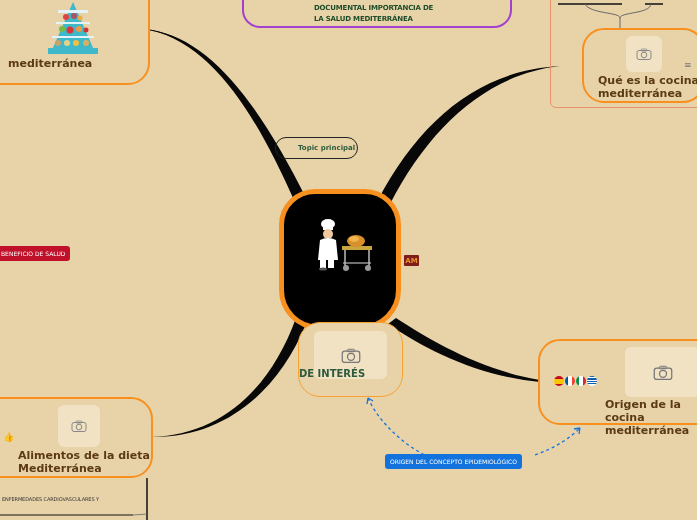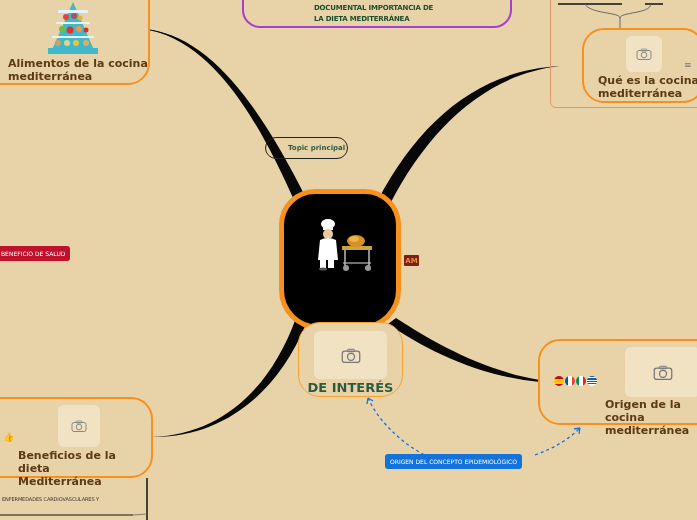--- a/index.html
+++ b/index.html
@@ -40,21 +40,21 @@
     .purple-box {
       position: absolute; left: 242px; top: -20px; width: 270px; height: 48px;
       border: 2px solid #a43fd0; border-radius: 18px; box-sizing: border-box;
     }
     .purple-text {
       position: absolute; left: 70px; top: 21px; font-size: 7px; line-height: 11px;
       font-weight: bold; color: #1d4d2a; letter-spacing: -0.2px;
     }
 
     .topic-pill {
-      position: absolute; left: 265px; top: 137px; width: 83px; height: 22px;
+      position: absolute; left: 275px; top: 137px; width: 83px; height: 22px;
       border: 1.5px solid #222; border-radius: 11px; box-sizing: border-box;
       font-size: 7px; font-weight: bold; color: #2d5a3c;
       display: flex; align-items: center; padding-left: 22px;
     }
 
     .tag {
       position: absolute; font-size: 6px; color: #fff; border-radius: 3px;
       display: flex; align-items: center; justify-content: center;
       padding: 0 5px; box-sizing: border-box;
     }
@@ -112,21 +112,21 @@
     <path d="M535 455 C 555 448, 570 438, 580 428" stroke="#1273de" stroke-width="1.3" fill="none" stroke-dasharray="3 3"></path>
     <path d="M580 428 l -6 1 M580 428 l -1 6" stroke="#1273de" stroke-width="1.3"></path>
 
     <path d="M697 86 C 692 86, 688 84, 684 80" stroke="#8a1a1a" stroke-width="1.2" fill="none" stroke-dasharray="2 2"></path>
     <path d="M684 80 l 5 0 M684 80 l 2 4" stroke="#8a1a1a" stroke-width="1.2"></path>
   </svg>
 
   <div class="purple-box">
     <div class="purple-text">
       <div>DOCUMENTAL IMPORTANCIA DE</div>
-      <div>LA DIETA MEDITERRÁNEA</div>
+      <div>LA SALUD MEDITERRÁNEA</div>
     </div>
   </div>
 
   <div class="boundary"></div>
 
   <div class="node" style="left:-20px; top:-30px; width:170px; height:115px;">
     <svg class="pyramid" style="left:62px; top:30px;" viewBox="0 0 58 53">
       <polygon points="29,0 8,48 50,48" fill="#3fb8c9"></polygon>
       <rect x="4" y="46" width="50" height="6" fill="#3fb8c9"></rect>
       <rect x="14" y="8" width="30" height="3" fill="#e4f3f7"></rect>
@@ -138,21 +138,20 @@
       <circle cx="18" cy="27" r="3" fill="#7b4"></circle>
         <circle cx="26" cy="28" r="3.5" fill="#d33"></circle>
         <circle cx="35" cy="27" r="3" fill="#e94"></circle>
         <circle cx="42" cy="28" r="2.5" fill="#c33"></circle>
       <circle cx="14" cy="41" r="3" fill="#c9a36a"></circle>
         <circle cx="23" cy="41" r="3" fill="#e5d28a"></circle>
         <circle cx="32" cy="41" r="3" fill="#f0c040"></circle>
         <circle cx="42" cy="41" r="3" fill="#d9b060"></circle>
     </svg>
     <div class="node-title" style="left:26px; top:85px;">
-      <div>Alimentos de la cocina</div>
       <div>mediterránea</div>
     </div>
   </div>
 
   <div class="topic-pill">
     <span>Topic principal</span>
   </div>
 
   <div class="node" style="left:558px; top:28px; width:123px; height:75px;margin-left:24px;">
     <div class="img-ph" style="left:42px; top:6px; width:36px; height:36px;">
@@ -197,21 +196,21 @@
   </div>
 
   <div class="node" style="left:298px; top:322px; width:105px; height:75px; border-width:1.5px; border-color:#f8a030;">
     <div class="img-ph" style="left:15px; top:8px; width:73px; height:48px;">
       <svg class="cam" style="width:20px; height:15px;" viewBox="0 0 16 12">
           <rect x="1" y="2.5" width="14" height="9" rx="2" fill="none" stroke="#777" stroke-width="1"></rect>
           <circle cx="8" cy="7" r="2.8" fill="none" stroke="#777" stroke-width="1"></circle>
           <rect x="5" y="1" width="6" height="2" rx="1" fill="none" stroke="#777" stroke-width="0.8"></rect>
         </svg>
     </div>
-    <div class="node-title" style="left:0; right:0; top:58px; text-align:center; font-size:13px; color:#2d5a3c;">
+    <div class="node-title" style="left:0; right:0; top:44px; font-size:10px; color:#2d5a3c;">
       <span>DE INTERÉS</span>
     </div>
   </div>
 
   <div class="node" style="left:538px; top:339px; width:180px; height:86px;">
     <div class="img-ph" style="left:85px; top:6px; width:75px; height:50px;">
       <svg class="cam" style="width:20px; height:15px;" viewBox="0 0 16 12">
           <rect x="1" y="2.5" width="14" height="9" rx="2" fill="none" stroke="#777" stroke-width="1"></rect>
           <circle cx="8" cy="7" r="2.8" fill="none" stroke="#777" stroke-width="1"></circle>
           <rect x="5" y="1" width="6" height="2" rx="1" fill="none" stroke="#777" stroke-width="0.8"></rect>
@@ -247,21 +246,21 @@
 
   <div class="node" style="left:-20px; top:397px; width:173px; height:81px;">
     <div class="img-ph" style="left:76px; top:6px; width:42px; height:42px;">
       <svg class="cam" viewBox="0 0 16 12">
           <rect x="1" y="2.5" width="14" height="9" rx="2" fill="none" stroke="#888" stroke-width="1"></rect>
           <circle cx="8" cy="7" r="2.8" fill="none" stroke="#888" stroke-width="1"></circle>
           <rect x="5" y="1" width="6" height="2" rx="1" fill="none" stroke="#888" stroke-width="0.8"></rect>
         </svg>
     </div>
     <div class="node-title" style="left:36px; top:50px;">
-      <div>Beneficios de la dieta</div>
+      <div>Alimentos de la dieta</div>
       <div>Mediterránea</div>
     </div>
   </div>
   <div style="position:absolute; left:3px; top:432px; font-size:9px; color:#f0a030;">👍</div>
 
   <div class="note-text">
     <span>ENFERMEDADES CARDIOVASCULARES Y</span>
   </div>
 
 </div>

